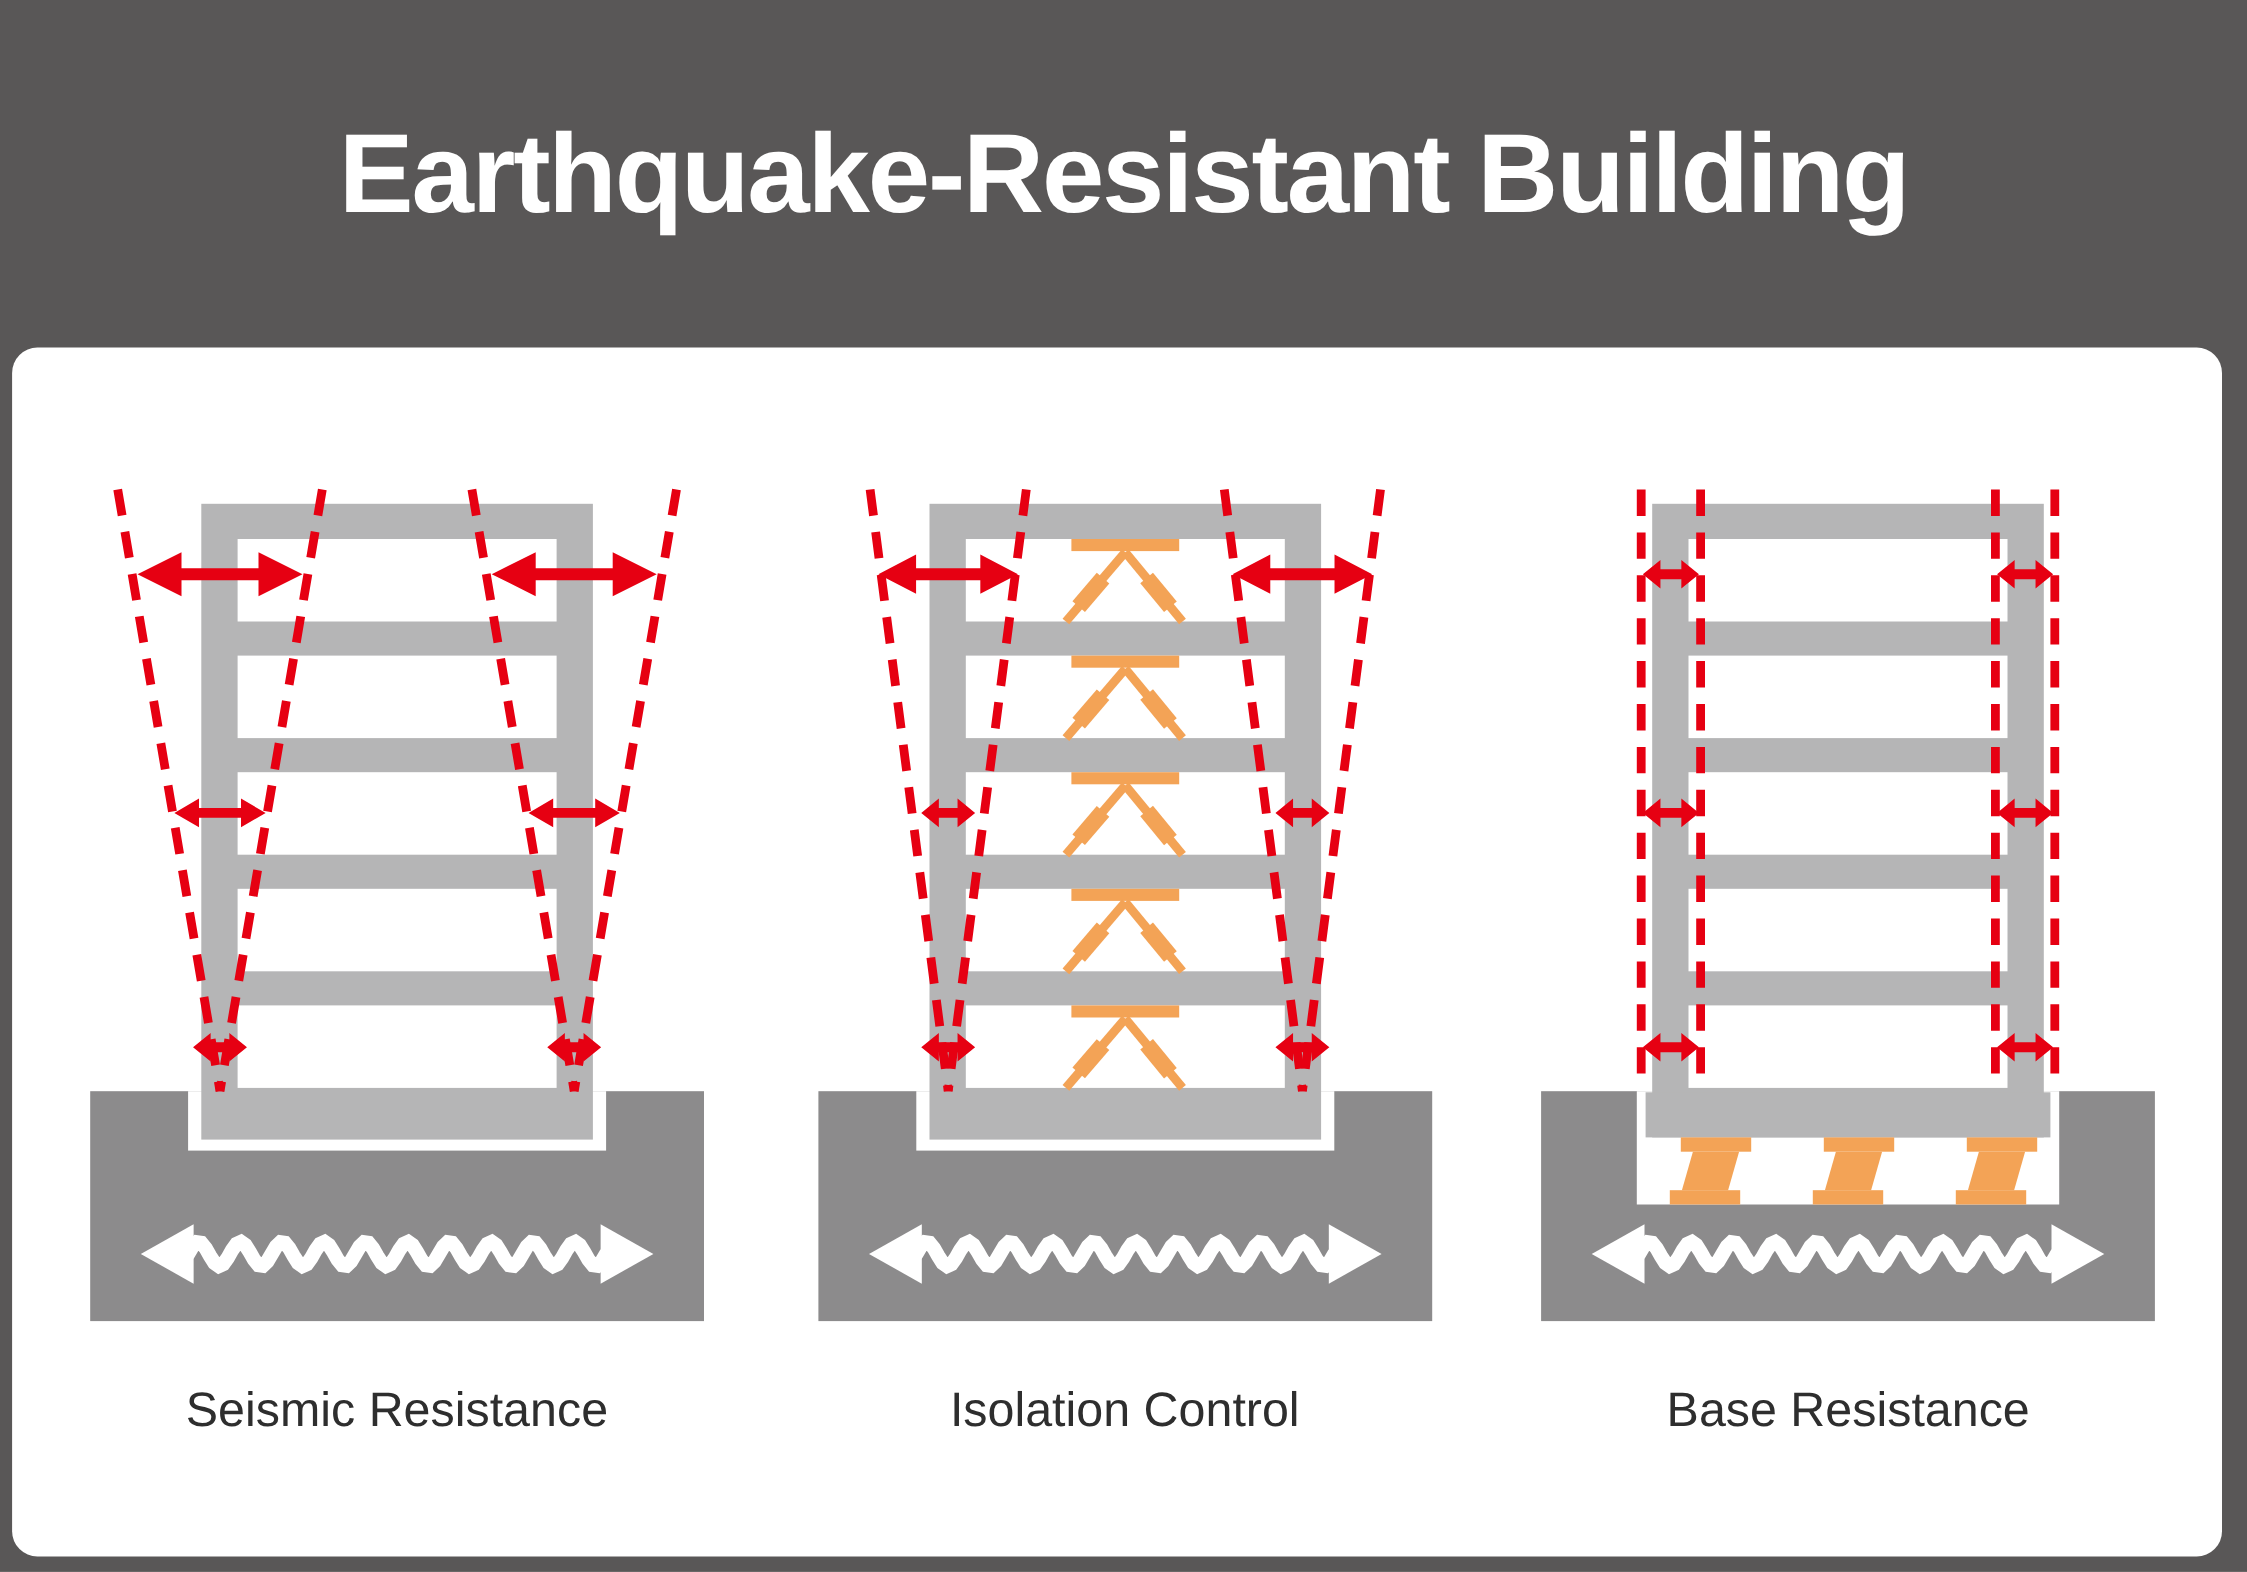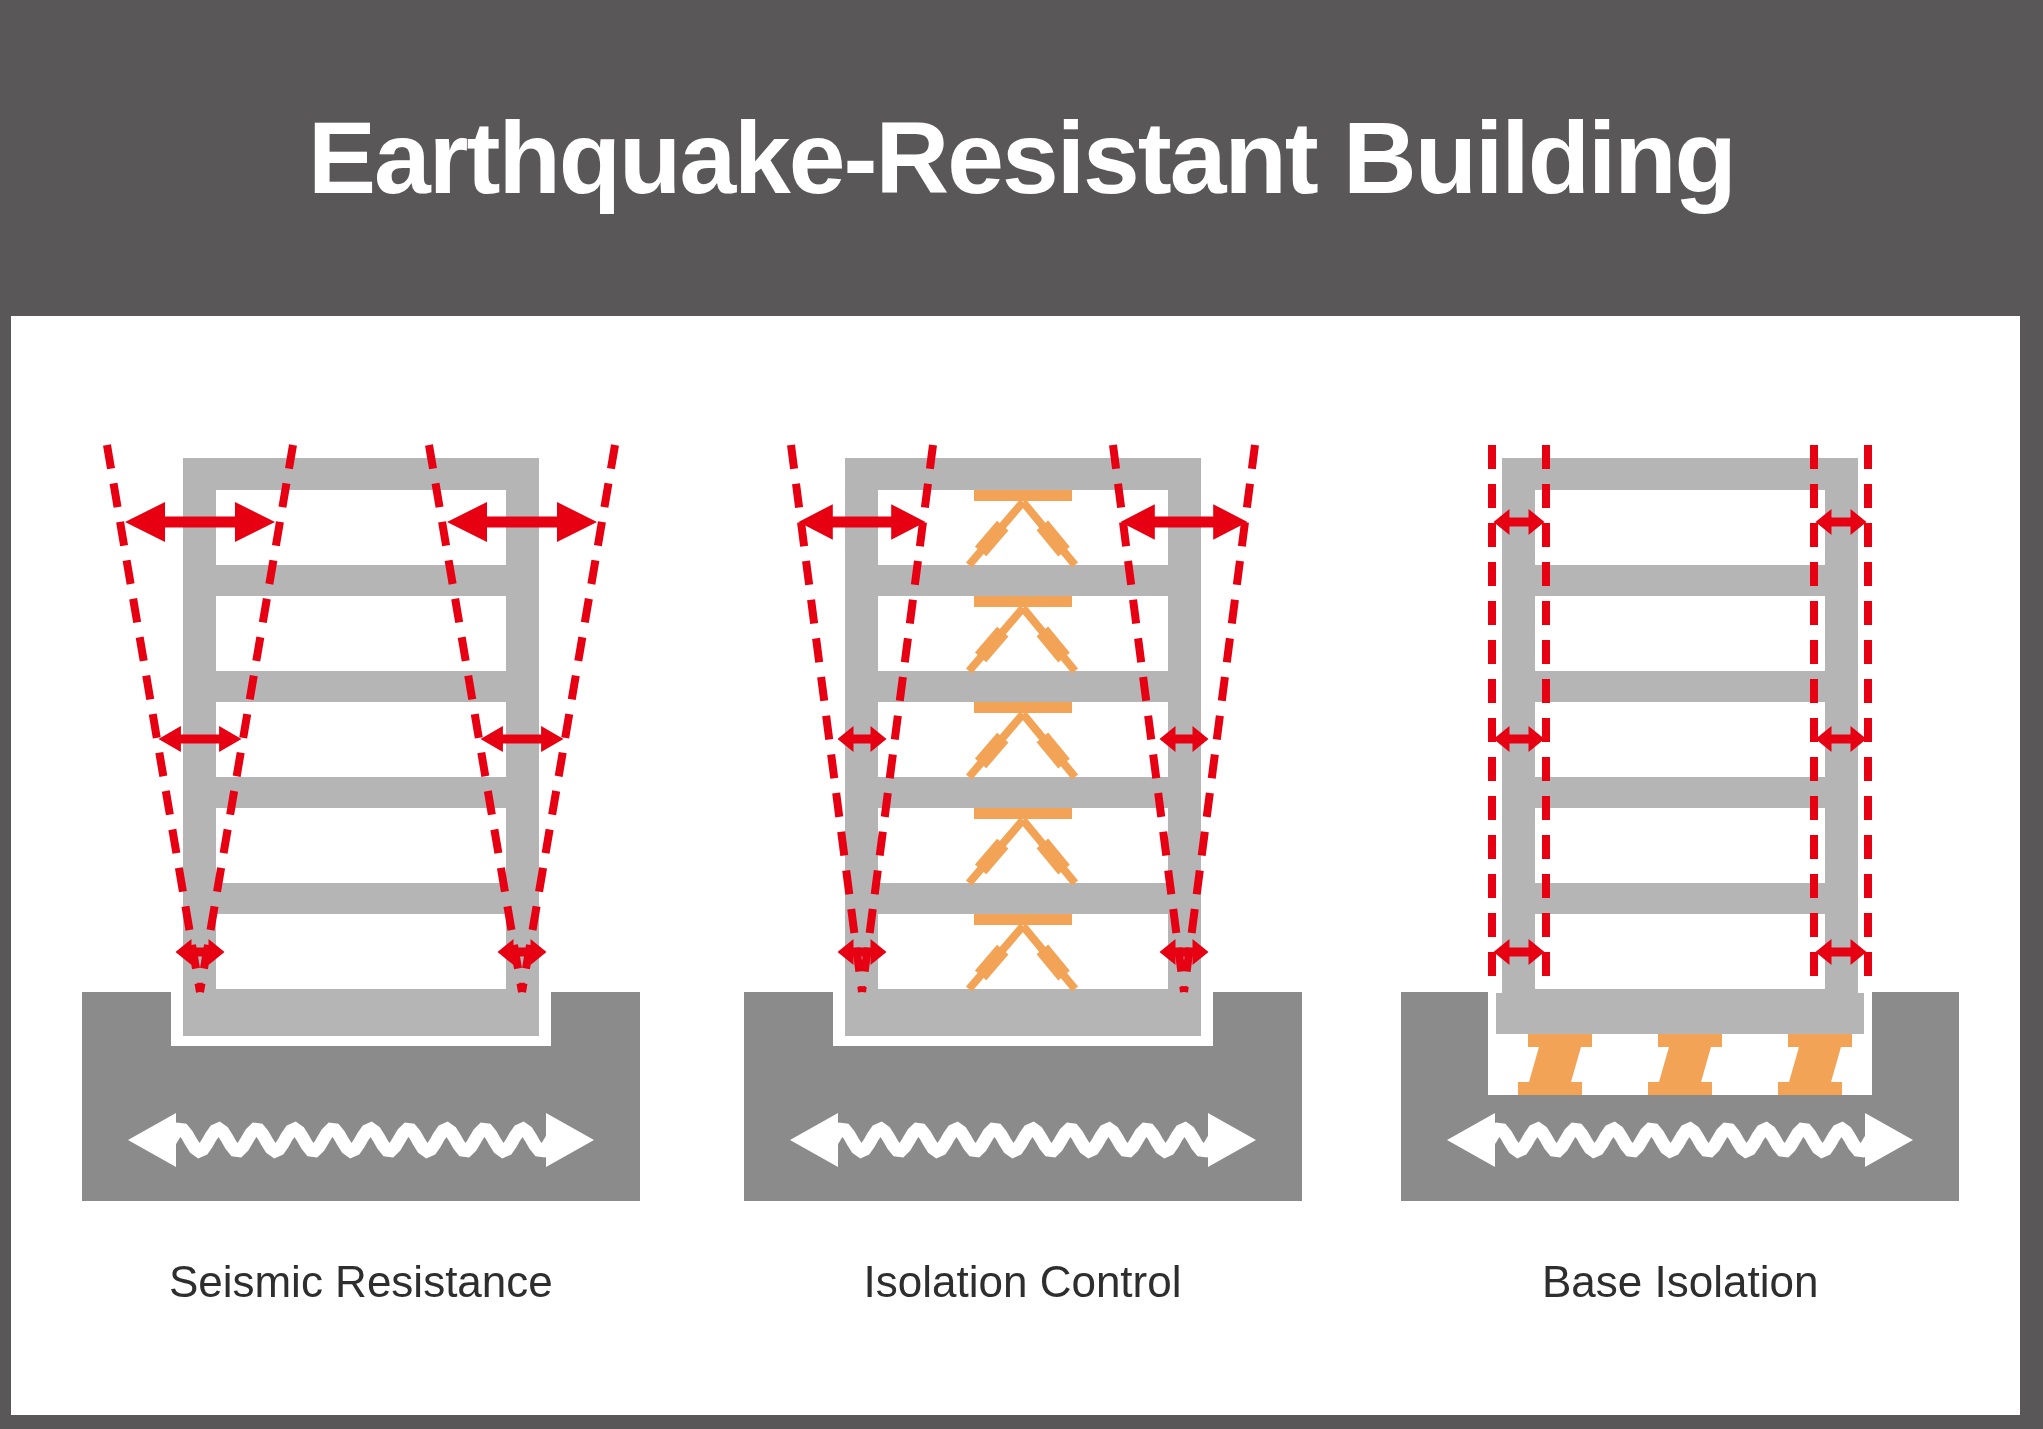--- a/index.html
+++ b/index.html
@@ -3,21 +3,21 @@
 <meta charset="utf-8">
 <style>
   html,body{margin:0;padding:0;background:#fff;}
   .page{position:relative;width:2043px;height:1429px;background:#595757;overflow:hidden;
         font-family:"Liberation Sans", sans-serif;text-decoration:underline;}
   .header{position:absolute;top:0;left:0;right:0;height:316px;
           display:flex;align-items:center;justify-content:center;}
   .title{font-weight:bold;font-size:102px;letter-spacing:-2px;color:#fff;margin:0;
          font-family:"Liberation Sans", sans-serif;}
   .content{position:absolute;left:11px;right:23px;top:316px;bottom:14px;background:#fff;
-           display:flex;}
+           display:flex;border-radius:23px;}
   .panel{flex:1 1 0;position:relative;}
   .diagram{position:absolute;top:14px;left:50%;transform:translateX(-50%);
            width:670px;height:880px;}
   .diagram svg{display:block;}
   .panel-label{position:absolute;top:942px;left:0;width:100%;text-align:center;
                font-size:44px;color:#2e2e2e;line-height:48px;}
 </style>
 </head>
 <body>
 
@@ -190,16 +190,16 @@
             <g>
               <path d="M 143.5 192 L 159.5 179 L 159.5 187.5 L 178.5 187.5 L 178.5 179 L 194.5 192 L 178.5 205 L 178.5 196.5 L 159.5 196.5 L 159.5 205 Z" fill="#e60012"></path>
               <path d="M 465.5 192 L 481.5 179 L 481.5 187.5 L 500.5 187.5 L 500.5 179 L 516.5 192 L 500.5 205 L 500.5 196.5 L 481.5 196.5 L 481.5 205 Z" fill="#e60012"></path>
               <path d="M 143.5 409 L 159.5 396 L 159.5 404.5 L 178.5 404.5 L 178.5 396 L 194.5 409 L 178.5 422 L 178.5 413.5 L 159.5 413.5 L 159.5 422 Z" fill="#e60012"></path>
               <path d="M 465.5 409 L 481.5 396 L 481.5 404.5 L 500.5 404.5 L 500.5 396 L 516.5 409 L 500.5 422 L 500.5 413.5 L 481.5 413.5 L 481.5 422 Z" fill="#e60012"></path>
               <path d="M 143.5 622 L 159.5 609 L 159.5 617.5 L 178.5 617.5 L 178.5 609 L 194.5 622 L 178.5 635 L 178.5 626.5 L 159.5 626.5 L 159.5 635 Z" fill="#e60012"></path>
               <path d="M 465.5 622 L 481.5 609 L 481.5 617.5 L 500.5 617.5 L 500.5 609 L 516.5 622 L 500.5 635 L 500.5 626.5 L 481.5 626.5 L 481.5 635 Z" fill="#e60012"></path>
             </g>
           </svg>
         </div>
-      <div class="panel-label" style="color: rgb(46, 46, 46); transform: translateX(-5px);">Base Isolation</div>
+      <div class="panel-label" style="color: rgb(46, 46, 46); transform: translateX(-5px);">Base Resistance</div>
     </section>
   </div>
 </div>
 
 </body></html>

